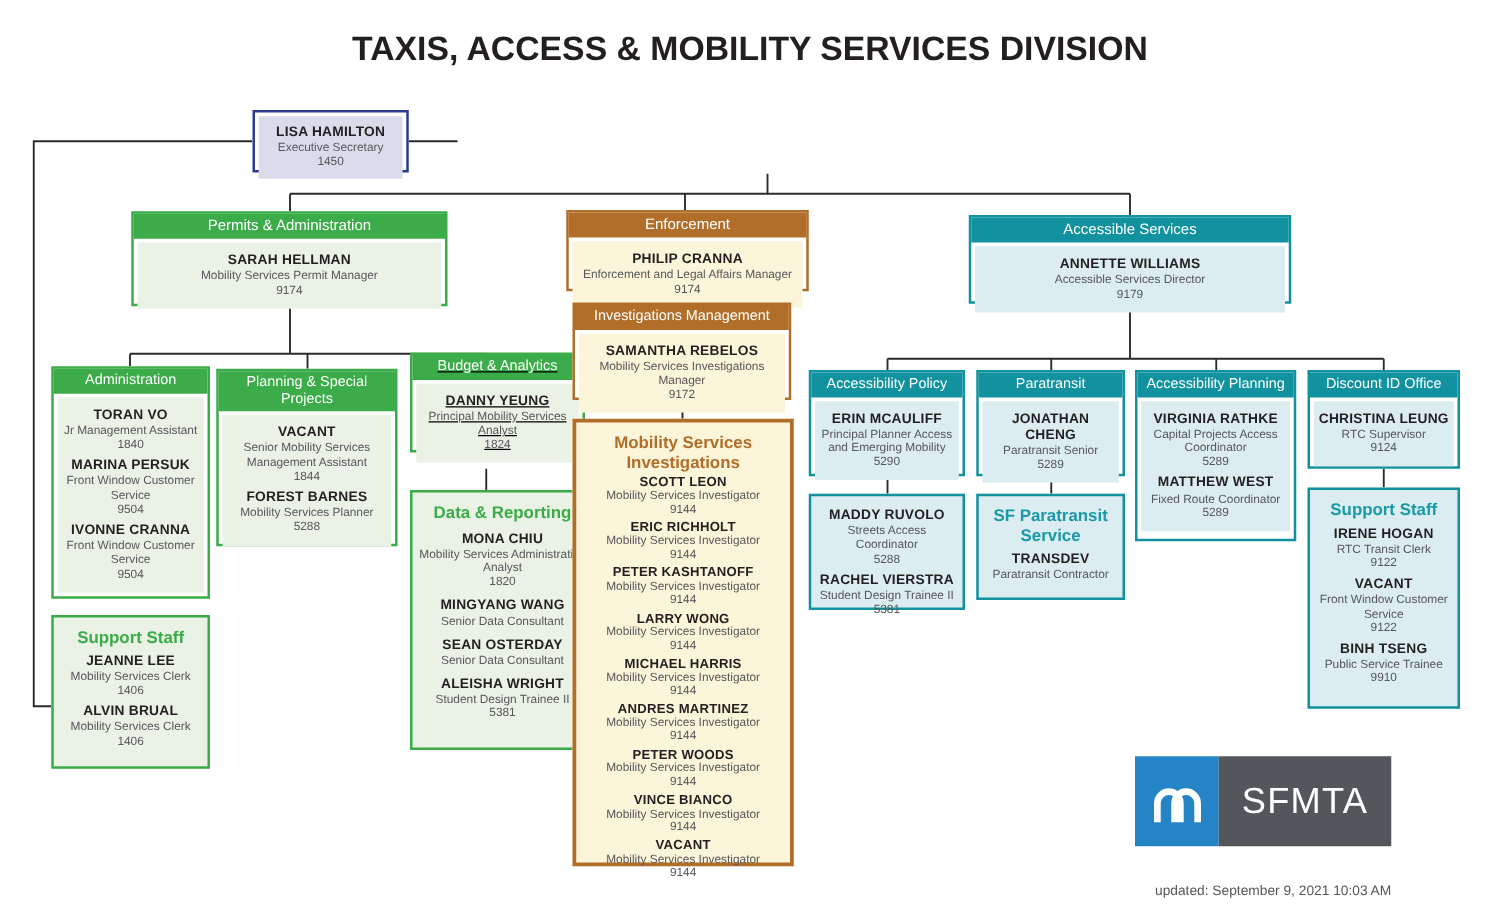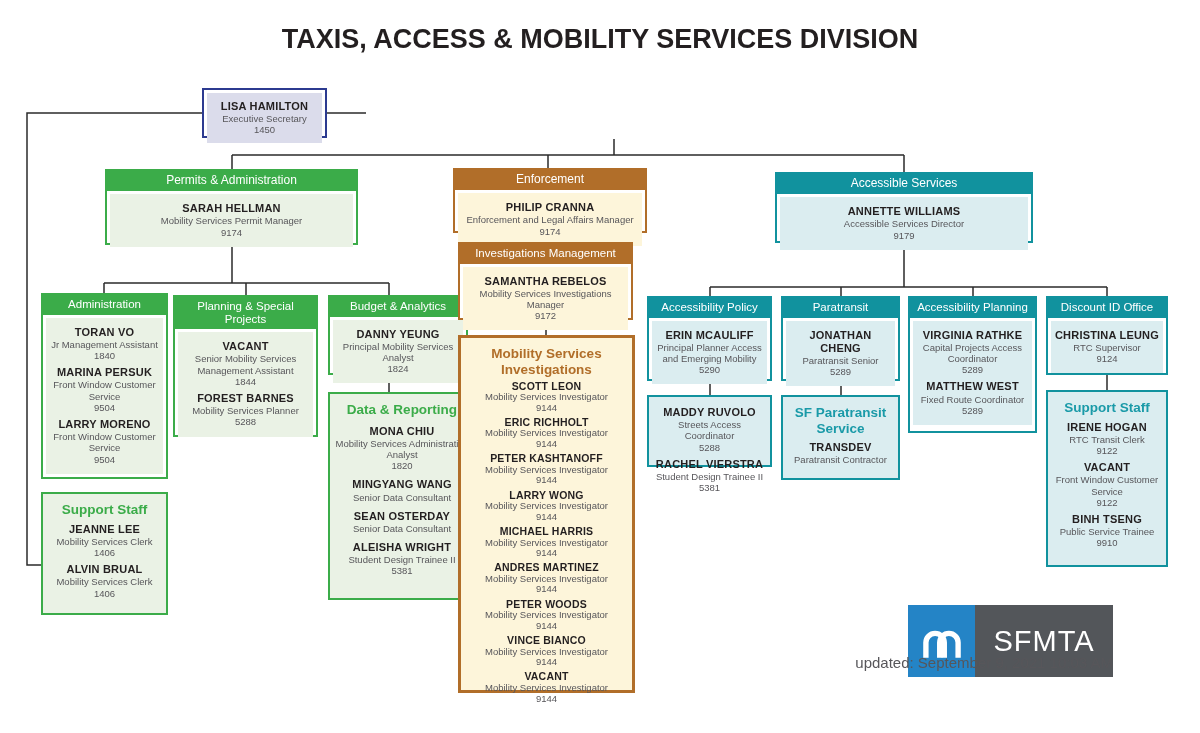--- a/index.html
+++ b/index.html
@@ -52,39 +52,39 @@
   #box-invmgmt{left:458px;top:242px;width:175px;height:78px;}
   #box-msi{left:458px;top:335px;width:177px;height:358px;}
   #box-msi .person{margin:2.5px 1px;}
   #box-msi .p-name{font-size:10.5px;}
   #box-msi .p-role,#box-msi .p-ext{font-size:9.5px;line-height:1.12;}
   #box-access{left:775px;top:172px;width:258px;height:71px;}
 
   #box-admin{left:41px;top:293px;width:127px;height:186px;}
   #box-supleft{left:41px;top:492px;width:127px;height:123px;}
   #box-planning{left:173px;top:295px;width:145px;height:142px;}
-  #box-budget{left:328px;top:295px;width:140px;height:80px;}
+  #box-budget{left:328px;top:282px;width:140px;height:80px;text-decoration:underline;}
   #box-data{left:328px;top:392px;width:148px;height:208px;}
   #box-data .person{margin:7px 2px;}
 
   
   #box-policy{left:647px;top:296px;width:125px;height:85px;}
-  #box-policysub{left:647px;top:395px;width:125px;height:72px;}
+  #box-policysub{left:647px;top:395px;width:125px;height:93px;}
   #box-para{left:781px;top:296px;width:119px;height:85px;}
   #box-sfpara{left:781px;top:395px;width:119px;height:85px;}
   #box-accplan{left:908px;top:296px;width:129px;height:137px;}
   #box-discount{left:1046px;top:296px;width:122px;height:79px;}
   #box-supright{left:1046px;top:390px;width:122px;height:177px;}
 
   
   #logo{position:absolute;left:908px;top:605px;width:205px;height:72px;display:flex;}
   #logo .blue{width:67px;height:72px;background:#2484C6;display:flex;align-items:center;justify-content:center;}
   #logo .grayb{flex:1;background:#53565A;display:flex;align-items:center;justify-content:center;}
   #logo .grayb span{color:#fff;font-weight:normal;font-size:29px;letter-spacing:1px;}
-  #updated{position:absolute;right:87px;top:654px;font-size:15px;color:var(--gray);}
+  #updated{position:absolute;right:87px;top:707px;font-size:11px;color:var(--gray);}
 </style>
 </head>
 <body>
 
 <div id="canvas">
 
   <div class="page-title">TAXIS, ACCESS &amp; MOBILITY SERVICES DIVISION</div>
 
   <svg id="lines" viewBox="0 0 1200 733">
     <path fill="none" stroke="#2b2b2b" stroke-width="1.5" d="
@@ -130,21 +130,21 @@
         <div class="p-name">TORAN VO</div>
         <div class="p-role">Jr Management Assistant</div>
         <div class="p-ext">1840</div>
       </div>
         <div class="person">
         <div class="p-name">MARINA PERSUK</div>
         <div class="p-role">Front Window Customer Service</div>
         <div class="p-ext">9504</div>
       </div>
         <div class="person">
-        <div class="p-name">LARRY MORENO</div>
+        <div class="p-name">IVONNE CRANNA</div>
         <div class="p-role">Front Window Customer Service</div>
         <div class="p-ext">9504</div>
       </div>
       </div>
   </div>
 
   <div class="box plain-g" id="box-supleft">
     <div class="inner-title it-g">Support Staff</div>
     <div>
 

